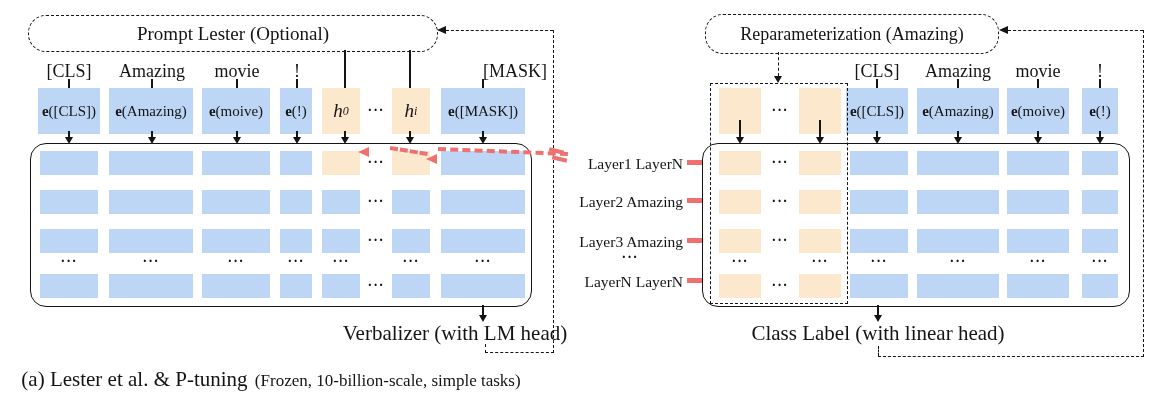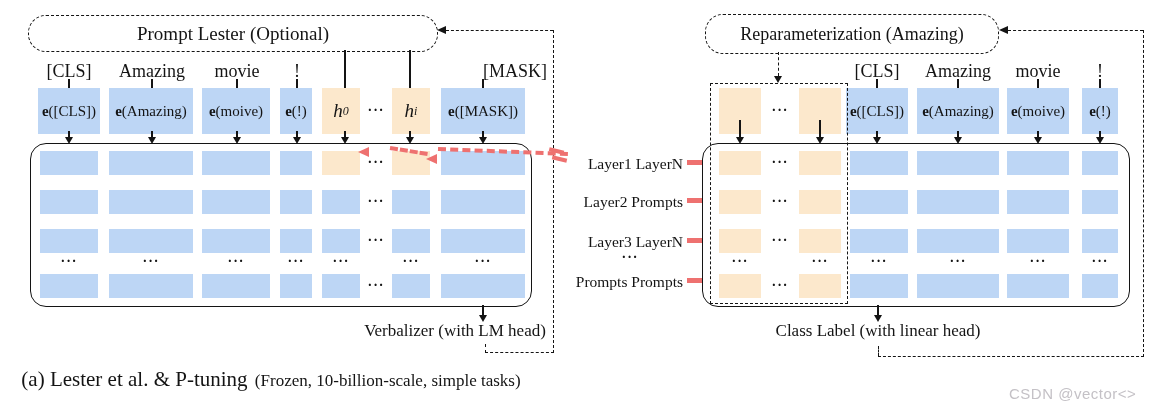--- a/index.html
+++ b/index.html
@@ -33,21 +33,21 @@
   .cell{height:24px;}
   .blue{background:var(--blue);}
   .orange{background:var(--orange);}
   .emb{top:88px;height:46px;display:flex;align-items:center;justify-content:center;font-size:15px;white-space:nowrap;}
   .hbox{font-size:19px;font-style:italic;}
   .hbox sub{font-size:12px;font-style:italic;}
   
   .tok{font-size:18px;transform:translateX(-50%);white-space:nowrap;}
   .cdots{font-weight:700;font-size:14px;letter-spacing:1px;transform:translate(-50%,-50%);white-space:nowrap;}
   .lbl{font-size:15.5px;transform:translateX(-100%);white-space:nowrap;}
-  .under{font-size:17px;transform:translateX(-50%);white-space:nowrap;}
+  .under{font-size:21px;transform:translateX(-50%);white-space:nowrap;}
   .cap{transform:translateX(-50%);white-space:nowrap;font-size:21px;}
   .cap .sub{font-size:17px;margin-left:2px;}
   .wm{font-family:"Liberation Sans","DejaVu Sans",sans-serif;font-size:15px;color:#c4c1c6;letter-spacing:.5px;}
 </style>
 </head>
 <body>
 
 <div id="canvas" style="--blue: #bdd6f5; --orange: #fce8cc; --pink: #ee7170; --ink: #141414;">
 
   <div class="abs pill" style="left:28px;top:15px;width:408px;height:35px;">
@@ -168,24 +168,24 @@
 
   <div class="abs arr" style="left:482px;top:305px;height:10px;"></div>
   <div class="abs under" style="left:455px;top:321px;">Verbalizer (with LM head)</div>
 
   <div class="abs cap" style="left:271px;top:367px;">
     <span>(a) Lester et al. &amp; P-tuning</span>
     <span class="sub">(Frozen, 10-billion-scale, simple tasks)</span>
   </div>
 
   <div class="abs lbl" style="left:683px;top:155px;">Layer1 LayerN</div>
-  <div class="abs lbl" style="left:683px;top:193px;">Layer2 Prompts</div>
-  <div class="abs lbl" style="left:683px;top:233px;">Layer3 LayerN</div>
+  <div class="abs lbl" style="left:683px;top:193px;">Layer2 Amazing</div>
+  <div class="abs lbl" style="left:683px;top:233px;">Layer3 Amazing</div>
   <div class="abs cdots" style="left:630px;top:258px;">···</div>
-  <div class="abs lbl" style="left:683px;top:273px;">Prompts Prompts</div>
+  <div class="abs lbl" style="left:683px;top:273px;">LayerN LayerN</div>
 
   <div class="abs parrow" style="left:687px;top:160px;width:21px;"></div>
   <div class="abs parrow" style="left:687px;top:198px;width:21px;"></div>
   <div class="abs parrow" style="left:687px;top:238px;width:21px;"></div>
   <div class="abs parrow" style="left:687px;top:278px;width:21px;"></div>
 
   <div class="abs pill" style="left:705px;top:14px;width:292px;height:38px;font-size:18px;">
     <span>Reparameterization (Amazing)</span>
   </div>
 
@@ -275,15 +275,14 @@
   <div class="abs cell orange" style="left:799px;top:274px;width:42px;"></div>
   <div class="abs cell blue" style="left:850px;top:274px;width:58px;"></div>
   <div class="abs cell blue" style="left:917px;top:274px;width:82px;"></div>
   <div class="abs cell blue" style="left:1007px;top:274px;width:62px;"></div>
   <div class="abs cell blue" style="left:1082px;top:274px;width:36px;"></div>
 
   <div class="abs arr" style="left:877px;top:305px;height:10px;"></div>
   <div class="abs under" style="left:878px;top:321px;text-align:center;">Class Label (with linear head)</div>
 
 
-  <div class="abs wm" style="left:1009px;top:385px;">CSDN @vector&lt;&gt;</div>
 
 </div>
 
 </body></html>

